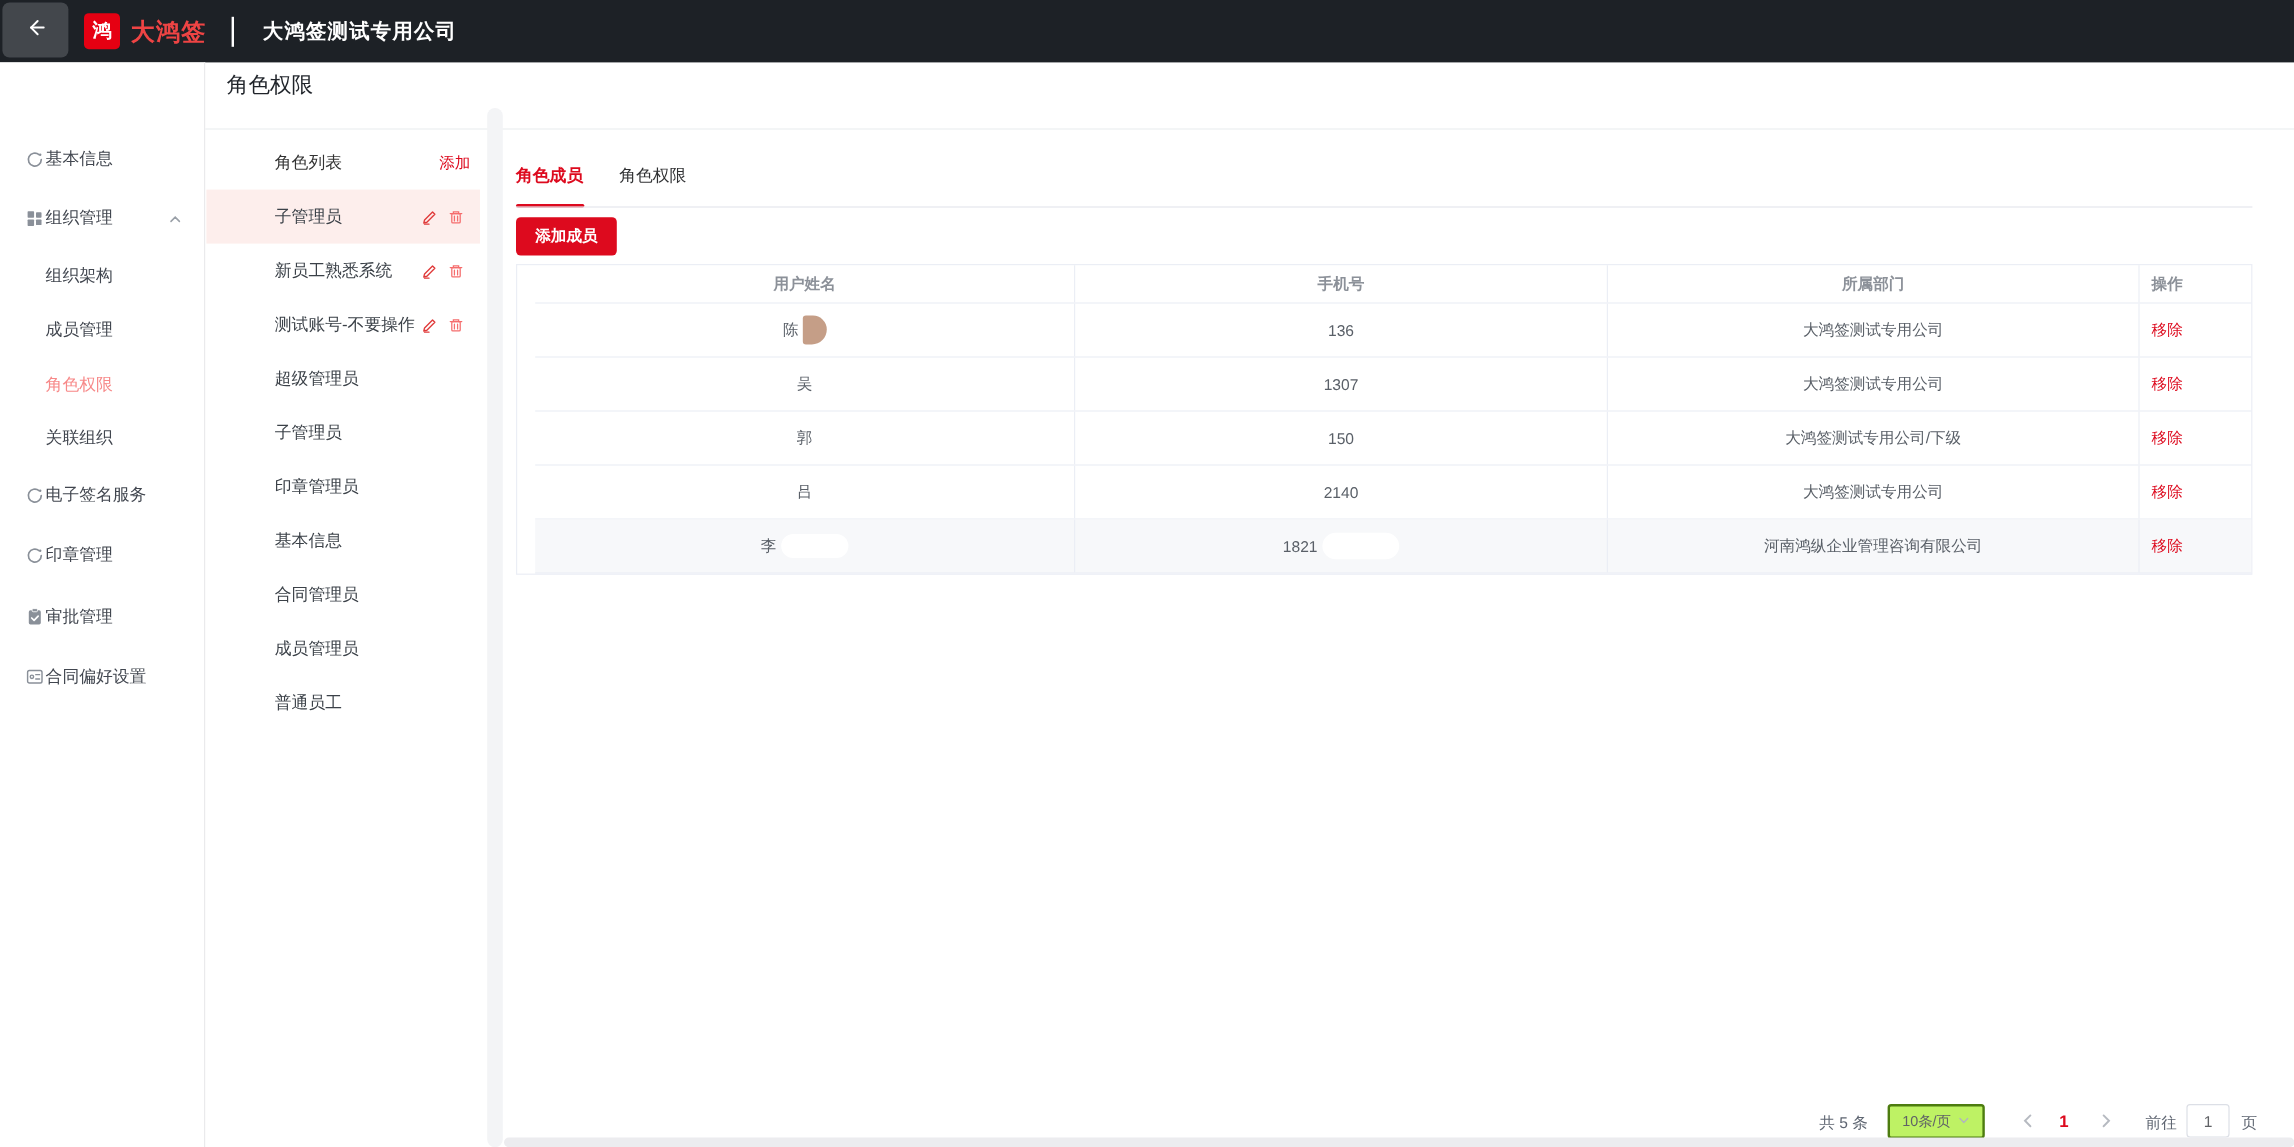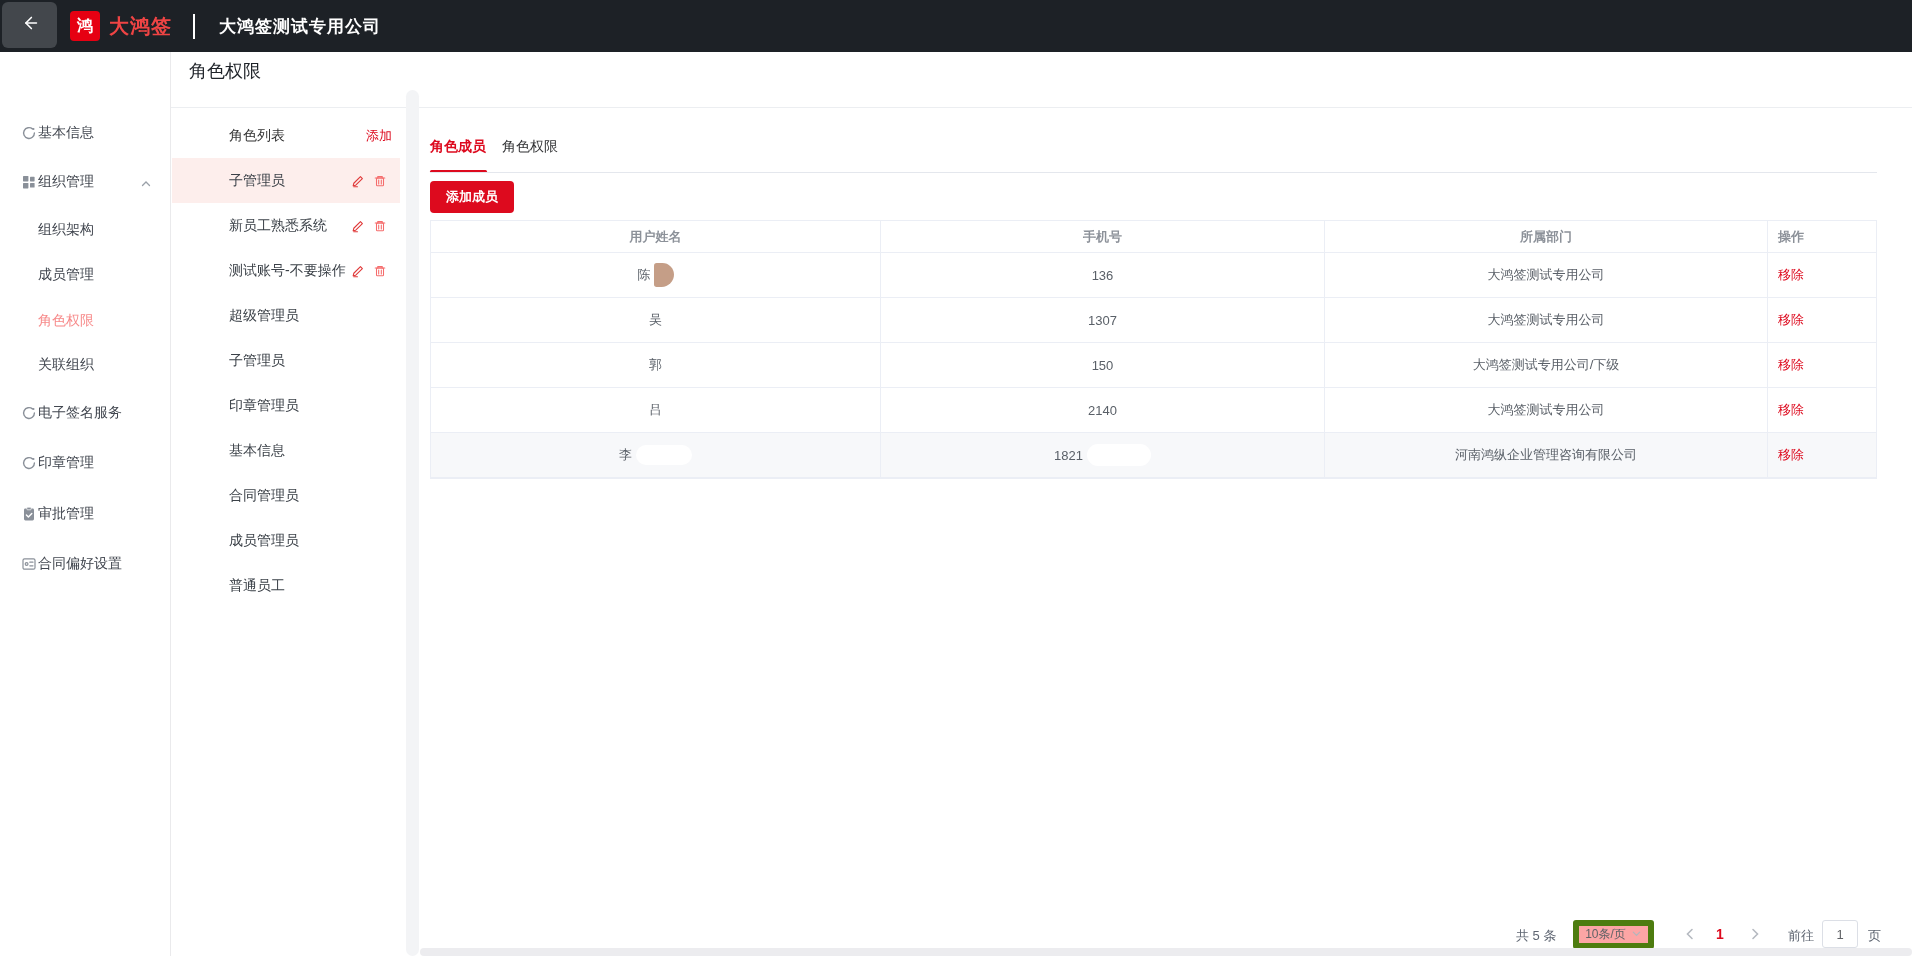--- a/index.html
+++ b/index.html
@@ -38,54 +38,54 @@
   .role-row .r-label { position:absolute; left:17px; font-size:14px; color:#3b4148; white-space:nowrap;margin-left:40px; }
   .role-row.selected { background:#fdeeec; }
   .role-header .r-label { color:#333; }
   .add-link { position:absolute; right:8px; font-size:13px; color:#dd0a1e; cursor:pointer; }
   .r-edit { position:absolute; right:35px; width:14px; height:14px; cursor:pointer; }
   .r-del  { position:absolute; right:13px; width:14px; height:14px; cursor:pointer; }
   #panel-scrollbar { position:absolute; left:406px; top:90px; width:13px; height:866px;
     background:#f3f4f6; border-radius:7px; }
 
   
-  #tabs { position:absolute; left:430px; top:138px; display:flex; gap:16px;text-align:center; }
+  #tabs { position:absolute; left:430px; top:138px; display:flex; gap:30px;text-align:center; }
   .tab { font-size:14px; cursor:pointer; padding-bottom:14px; }
   .tab.active { color:#dd0a1e; font-weight:700; }
   .tab.inactive { color:#303133; }
   #tab-underline { position:absolute; left:430px; top:170px; width:57px; height:3px; background:#dd0a1e; border-radius:2px; }
   #tabs-divider { position:absolute; left:430px; top:172px; width:1447px; height:1px; background:#e4e7ed; }
 
   
   #add-member-btn { position:absolute; left:430px; top:181px; width:84px; height:32px; background:#dd0a1e;
     border:none; border-radius:4px; color:#fff; font-size:13px; font-weight:600; cursor:pointer;
     font-family:inherit; }
 
   
-  #member-table { position:absolute; left:430px; top:220px; width:1447px; border:1px solid #ebeef5; background:#fff; }
+  #member-table { position:absolute; left:430px; top:220px; width:1447px; border:1px solid #ebeef5; background:#fff;padding-left:15px; }
   .t-row { display:grid; grid-template-columns:450px 444px 443px 1fr; border-bottom:1px solid #ebeef5; }
   .t-row:last-child { border-bottom:1px solid #ebeef5; }
   .t-head { height:32px; }
   .t-body { height:45px; }
   .t-cell { display:flex; align-items:center; justify-content:center; border-right:1px solid #ebeef5;
     font-size:13px; color:#5a6068; overflow:hidden; position:relative; }
   .t-cell:last-child { border-right:none; justify-content:flex-start; padding-left:10px; }
   .t-head .t-cell { color:#8c9199; font-weight:600; }
   .t-body.hovered { background:#f7f8fa; }
   .remove-link { color:#dd0a1e; cursor:pointer; font-size:13px; }
   .blob-tan { display:inline-block; width:20px; height:24px; margin-left:3px; background:#c59e87;
     border-radius:3px 13px 14px 3px; }
   .blob-white { display:inline-block; height:20px; margin-left:4px; background:#fff; border-radius:10px; }
 
   
   #pagination { position:absolute; left:0; top:918px; width:1912px; height:34px; font-size:13px; color:#5f6672; }
   #pg-total { position:absolute; left:1516px; top:9px; }
-  #pg-size { position:absolute; left:1573px; top:2px; width:81px; height:29px; border:6px solid #4d7c0f;
+  #pg-size { position:absolute; left:1573px; top:2px; width:81px; height:29px; border:2px solid #4d7c0f;
     border-radius:3px; display:flex; align-items:center; justify-content:center; gap:5px;
-    font-size:12px; color:#606266; cursor:pointer; background:#fca5a5; }
+    font-size:12px; color:#606266; cursor:pointer; background:#bef264; }
   #pg-prev { position:absolute; left:1681px; top:7px; width:18px; height:18px; cursor:pointer; }
   #pg-current { position:absolute; left:1712px; top:8px; width:16px; text-align:center;
     color:#dd0a1e; font-weight:700; font-size:14px; cursor:pointer; }
   #pg-next { position:absolute; left:1746px; top:7px; width:18px; height:18px; cursor:pointer; }
   #pg-goto-label { position:absolute; left:1788px; top:9px; }
   #pg-goto-input { position:absolute; left:1822px; top:2px; width:36px; height:28px; border:1px solid #dcdfe6;
     border-radius:3px; text-align:center; font-size:13px; color:#606266; font-family:inherit; }
   #pg-page-unit { position:absolute; left:1868px; top:9px; }
 
   #bottom-scrollbar { position:absolute; left:420px; top:948px; width:1492px; height:8px;

